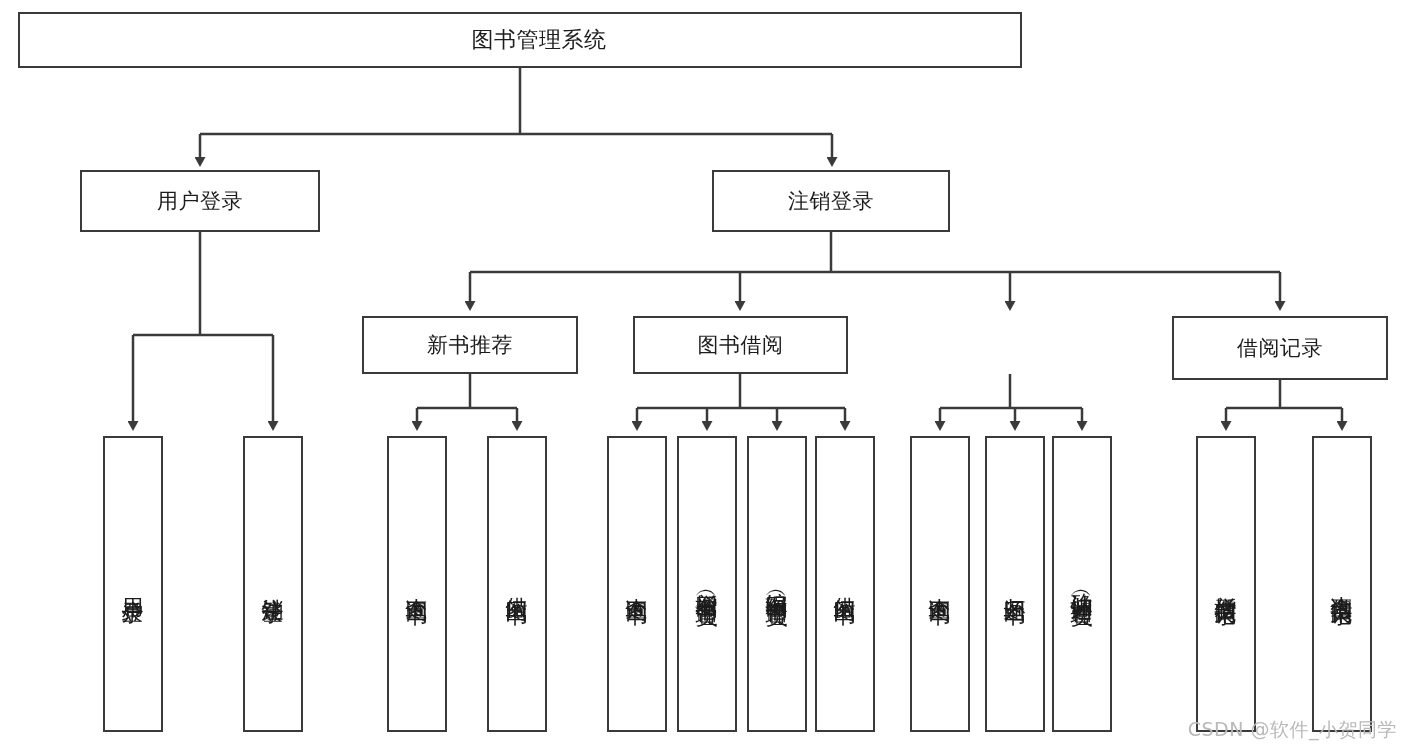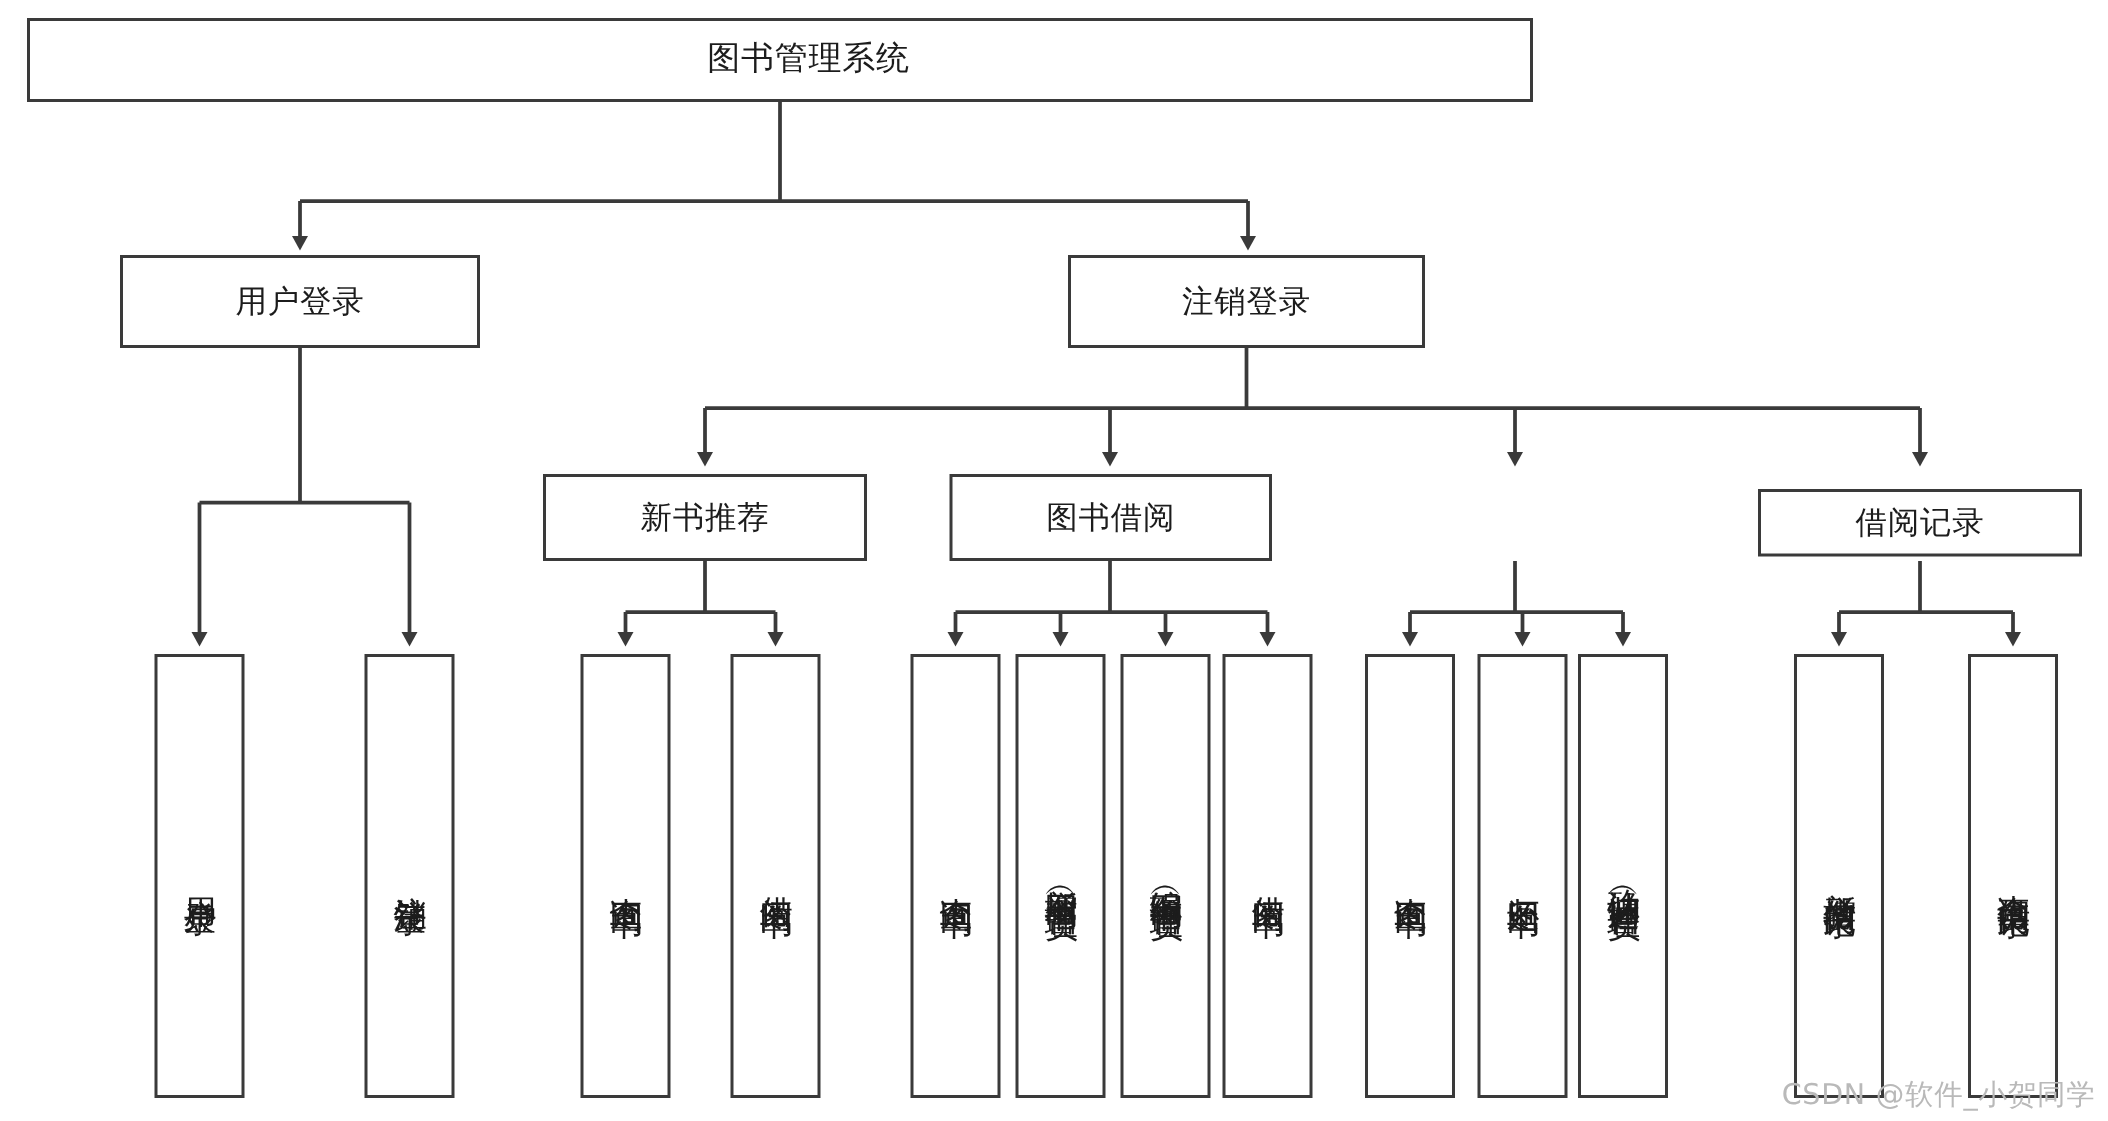--- a/index.html
+++ b/index.html
@@ -140,21 +140,21 @@
   <div class="node horiz" style="left:712px; top:170px; width:238px; height:62px;">
     <span class="node-label">注销登录</span>
   </div>
 
   <div class="node horiz" style="left:362px; top:316px; width:216px; height:58px;">
     <span class="node-label">新书推荐</span>
   </div>
   <div class="node horiz" style="left:633px; top:316px; width:215px; height:58px;">
     <span class="node-label">图书借阅</span>
   </div>
-  <div class="node horiz" style="left:1172px; top:326px; width:216px; height:45px;">
+  <div class="node horiz" style="left:1172px; top:316px; width:216px; height:64px;">
     <span class="node-label">借阅记录</span>
   </div>
 
   <div class="node vert" style="left:103px; top:436px; width:60px; height:296px;">
     <span class="node-label">用户登录</span>
   </div>
   <div class="node vert" style="left:243px; top:436px; width:60px; height:296px;">
     <span class="node-label">注销登录</span>
   </div>
   <div class="node vert" style="left:387px; top:436px; width:60px; height:296px;">

